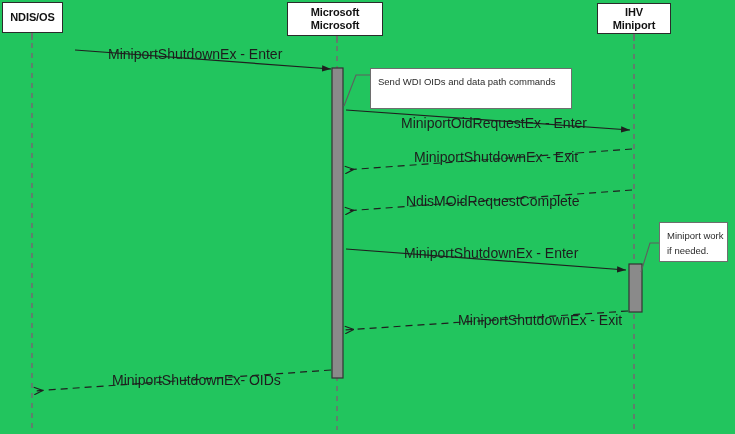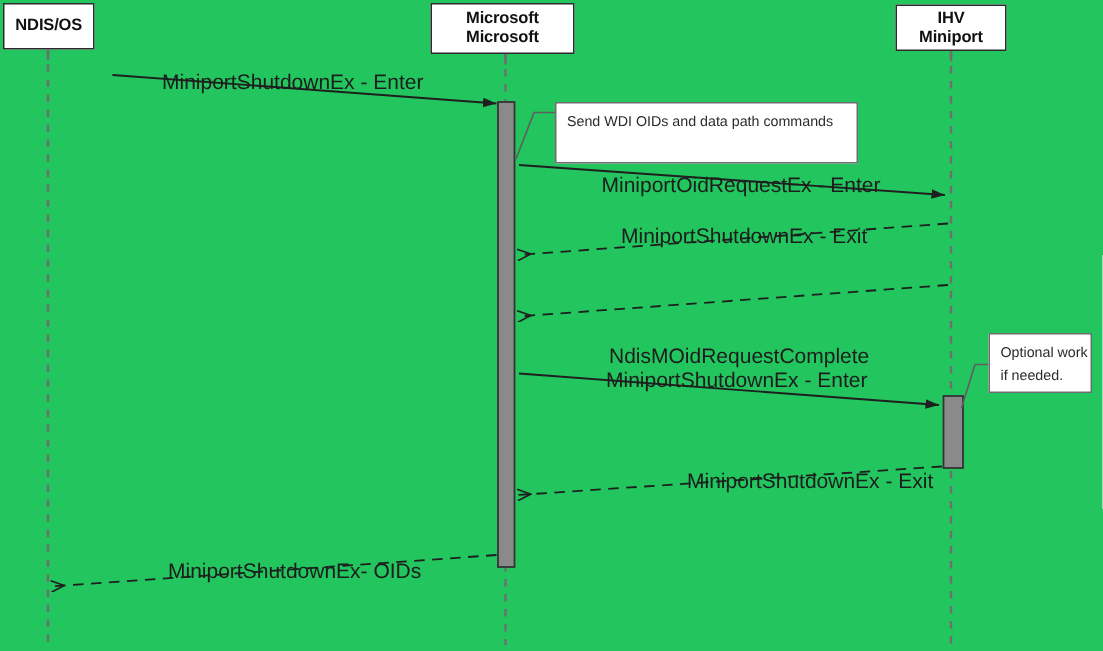--- a/index.html
+++ b/index.html
@@ -128,27 +128,27 @@
   </div>
 
   <div class="lifeline-head" style="left:597px; top:3px; width:74px; height:31px;">
     <span>IHV</span>
     <span>Miniport</span>
   </div>
 
   <div class="msg-label" style="left:108px; top:48px;">MiniportShutdownEx - Enter</div>
   <div class="msg-label" style="left:401px; top:117px;">MiniportOidRequestEx - Enter</div>
   <div class="msg-label" style="left:414px; top:151px;">MiniportShutdownEx - Exit</div>
-  <div class="msg-label" style="left:406px; top:195px;margin-top:36px;">NdisMOidRequestComplete</div>
+  <div class="msg-label" style="left:406px; top:195px;">NdisMOidRequestComplete</div>
   <div class="msg-label" style="left:404px; top:247px;">MiniportShutdownEx - Enter</div>
   <div class="msg-label" style="left:410px; top:314px;padding-left:48px;">MiniportShutdownEx - Exit</div>
   <div class="msg-label" style="left:112px; top:374px;">MiniportShutdownEx- OIDs</div>
 
   <div class="note" style="left:370px; top:68px; width:202px; height:41px;">
     <span>Send WDI OIDs and data path commands</span>
   </div>
 
   <div class="note" style="left:659px; top:222px; width:69px; height:40px;">
-    <span>Optional work</span>
+    <span>Miniport work</span>
     <span>if needed.</span>
   </div>
 
 </div>
 
 </body></html>

